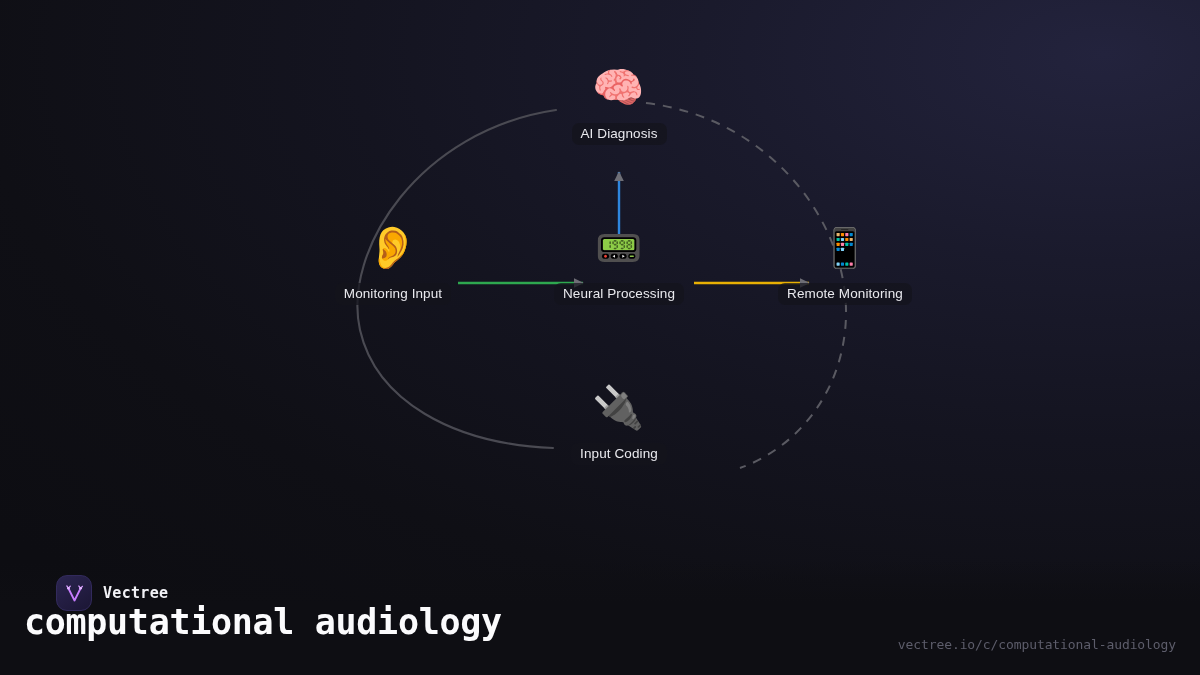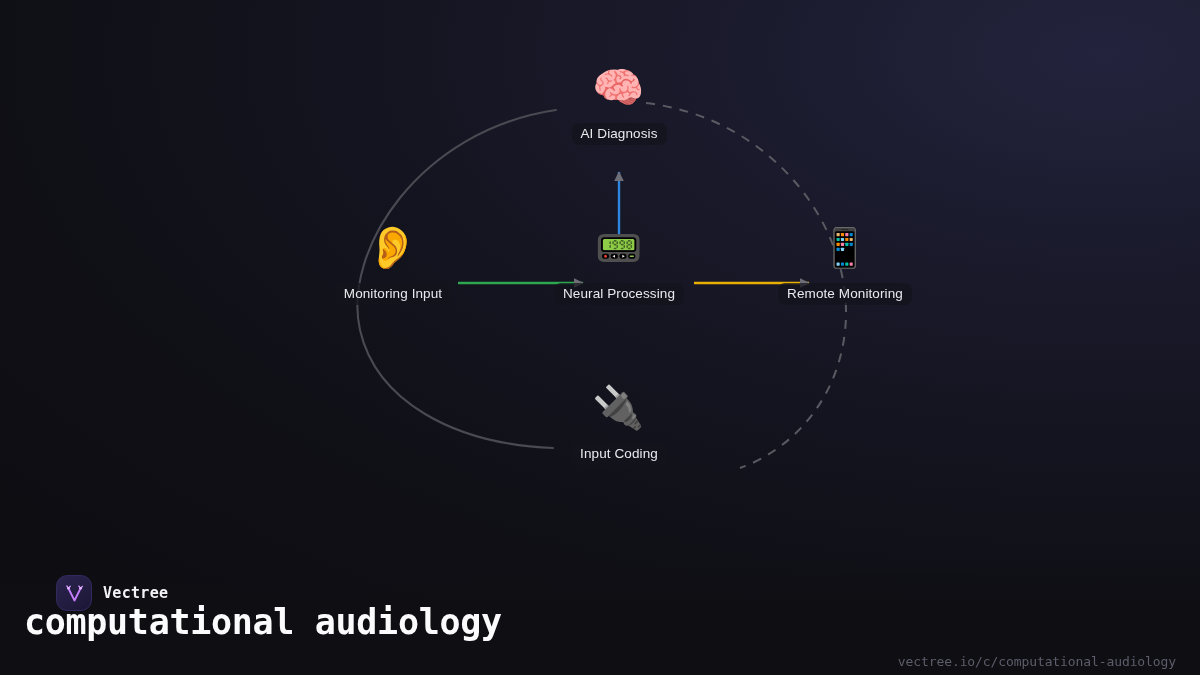--- a/index.html
+++ b/index.html
@@ -99,21 +99,21 @@
     top: 42px;
     font-family: "DejaVu Sans Mono", monospace;
     font-size: 35px;
     font-weight: bold;
     color: #fbfbfd;
     letter-spacing: -0.3px;
   }
   #page-url {
     position: absolute;
     right: 24px;
-    bottom: 6px;
+    bottom: 23px;
     font-family: "DejaVu Sans Mono", monospace;
     font-size: 13px;
     color: #5d5d6b;
     letter-spacing: -0.1px;
   }
 </style>
 </head>
 <body>
 
 <div id="stage">

